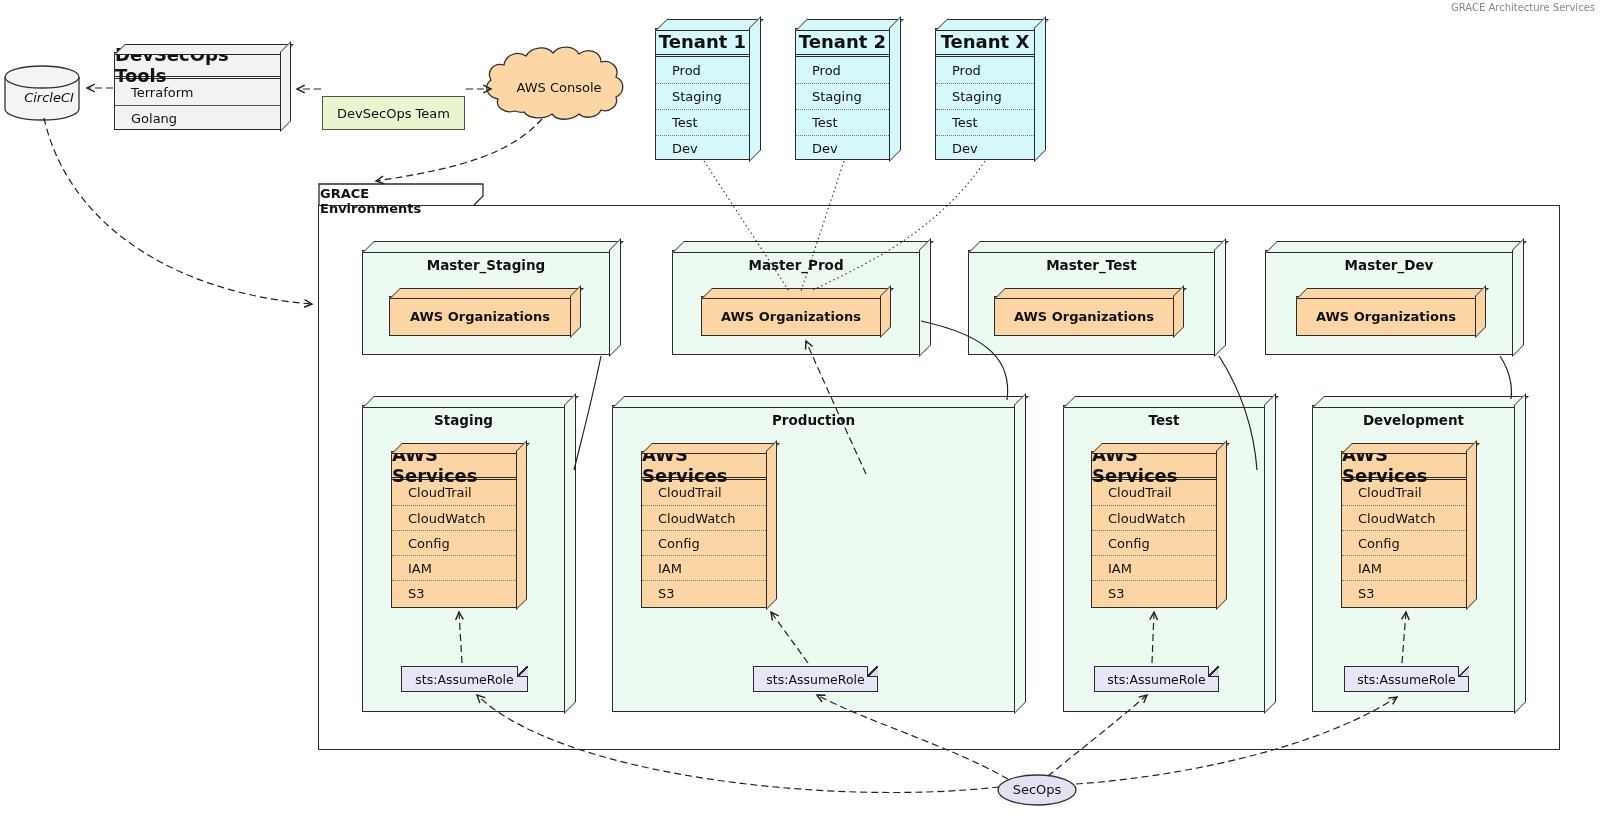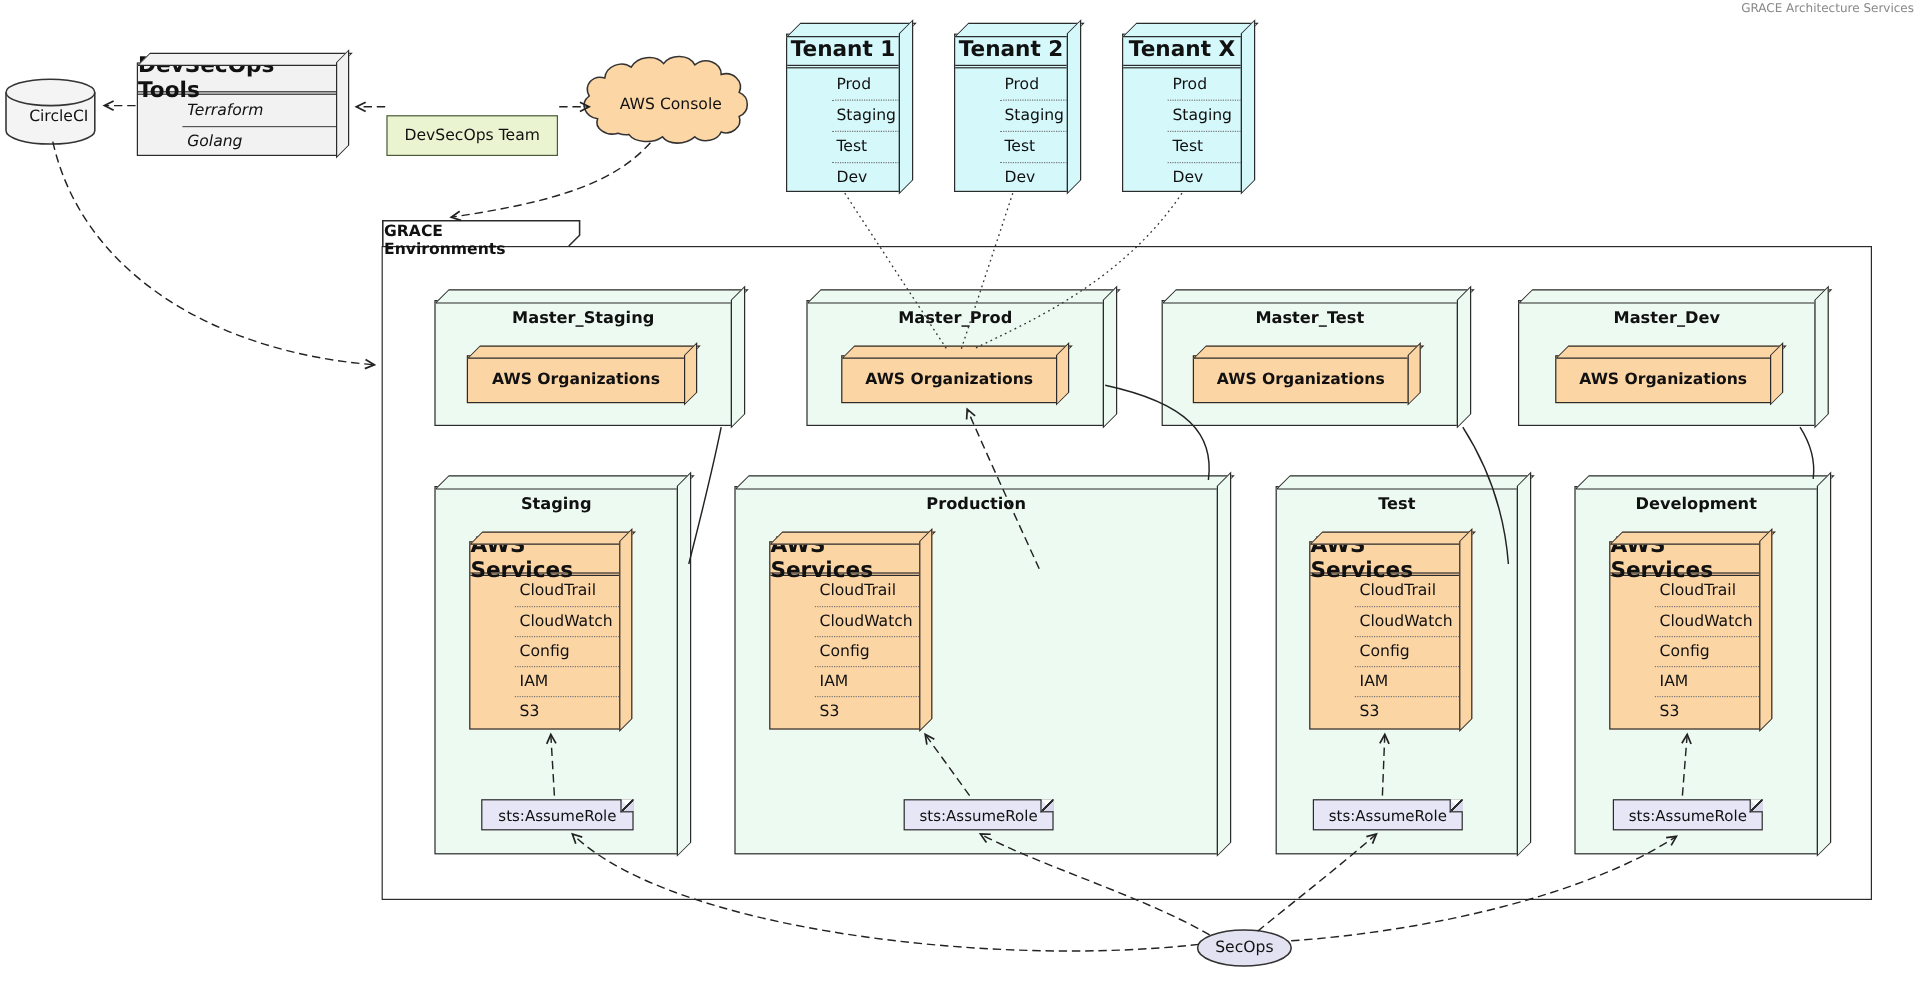--- a/index.html
+++ b/index.html
@@ -17,26 +17,26 @@
       background:var(--f);border:1.3px solid #2b2b2b;
       transform:skewY(-45deg);transform-origin:0 0;}
   .mint{--f:#edfaf2;--d:10px;}
   .peach{--f:#fcd5a5;--d:9px;}
   .cyan{--f:#d5f8fb;--d:10px;}
   .grayb{--f:#f2f2f2;--d:9px;}
 
   .ttl{text-align:center;font-weight:bold;padding-top:6px;font-size:13.5px;}
   .hd{display:flex;align-items:center;justify-content:center;font-weight:bold;
       border-bottom:3px double #2b2b2b;font-size:18px;}
-  .rw{display:flex;align-items:center;padding-left:4px;margin-left:37px;}
+  .rw{display:flex;align-items:center;padding-left:16px;}
   .dotsep .rw + .rw{border-top:1px dotted #777;}
   .solsep .rw + .rw{border-top:1px solid #555;}
 
   .ten .hd{height:28px;} .ten .rw{height:26px;}
-  .tools .hd{height:26px;} .tools .rw{height:26px;font-style:italic;}
+  .tools .hd{height:26px;} .tools .rw{height:26px;}
   .svc .hd{height:28px;} .svc .rw{height:25px;}
   .lam .hd{height:30px;} .lam .rw{height:42px;}
 
   .plain{position:absolute;border:1.3px solid #4a5a3a;background:#eaf4d0;
       display:flex;align-items:center;justify-content:center;margin-top:24px;}
 
   
   .note{position:absolute;background:#e6e6f7;border:1px solid #2b2b2b;
       display:flex;align-items:center;justify-content:center;font-size:12.5px;}
   .note::before{content:"";position:absolute;top:-1px;right:-1px;width:0;height:0;z-index:1;
@@ -66,21 +66,21 @@
        C505,55 518,50 526,56 C531,47 546,45 553,53 C559,45 574,45 579,54
        C588,47 601,52 601,62 C611,59 620,68 616,77 C625,81 625,93 616,97
        C619,106 609,113 601,110 C598,117 586,120 579,114 C571,121 557,121 552,114
        C544,120 529,119 524,112 C521,113 518,112 515,111 Z" fill="#fcd6a5" stroke="#333" stroke-width="1.3"></path>
   <path d="M319,205 V184 H483 V196 L474,205" fill="none" stroke="#2b2b2b" stroke-width="1.3"></path>
   <ellipse cx="1037" cy="790" rx="39" ry="15" fill="#e2e2f2" stroke="#333" stroke-width="1.3"></ellipse>
 </svg>
 
 <div class="pagetitle">GRACE Architecture Services</div>
 
-<div class="lbl ctr" style="left:5px;top:90px;width:88px;">CircleCI</div>
+<div class="lbl ctr" style="left:5px;top:90px;width:88px;font-style:italic;">CircleCI</div>
 
 <div class="b3 grayb tools solsep" style="left:114px;top:52px;width:167px;height:78px;">
   <div class="hd">DevSecOps Tools</div>
   <div class="rw">Terraform</div>
   <div class="rw">Golang</div>
 </div>
 
 <div class="plain" style="left:322px;top:72px;width:143px;height:34px;">
   <span>DevSecOps Team</span>
 </div>

